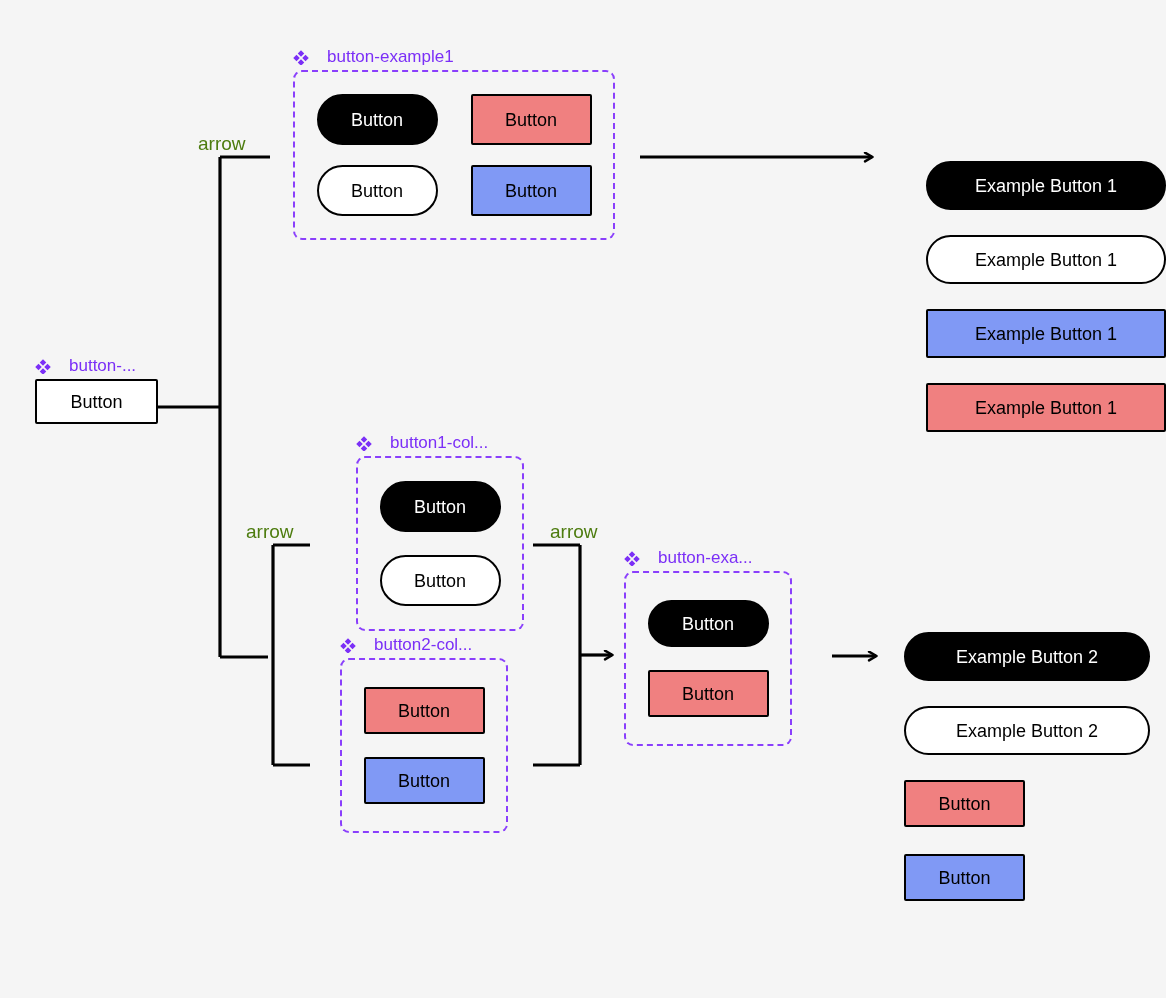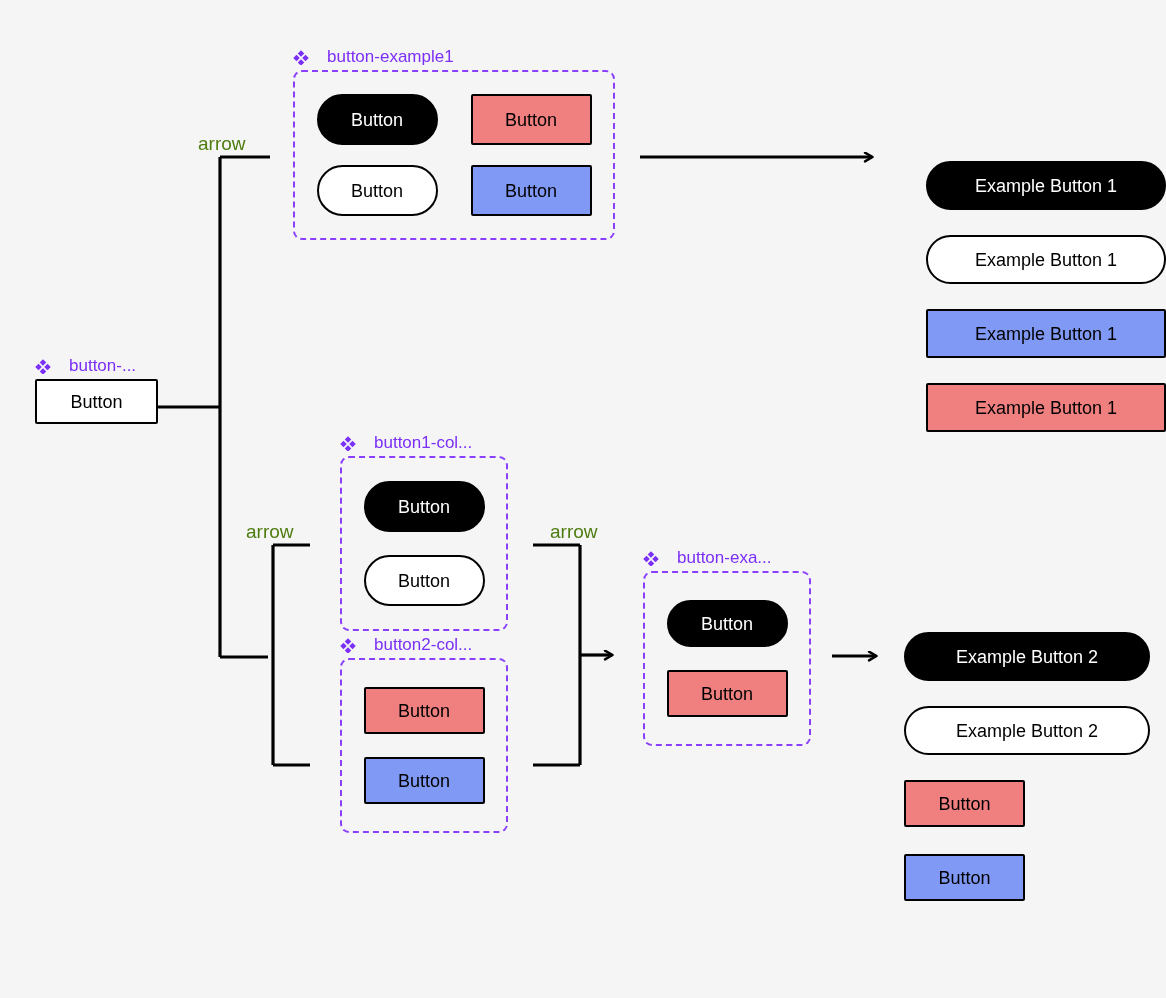--- a/index.html
+++ b/index.html
@@ -188,21 +188,21 @@
     <div class="group-box" style="width:322px; height:170px; padding:22px 24px;
          display:grid; grid-template-columns:121px 121px; grid-template-rows:51px 51px;
          gap:20px 33px; align-content:center; justify-content:center;">
       <div class="btn btn-dark">Button</div>
       <div class="btn btn-red">Button</div>
       <div class="btn btn-light">Button</div>
       <div class="btn btn-blue">Button</div>
     </div>
   </div>
 
-  <div class="group abs" style="left:340px; top:434px;">
+  <div class="group abs" style="left:356px; top:434px;">
     <div class="group-title">
       <span class="comp-icon">
         <svg width="16" height="16" viewBox="0 0 16 16">
           <rect x="8" y="1.2" width="4.6" height="4.6" transform="rotate(45 8 1.2)" fill="#7b2ff7"></rect>
           <rect x="8" y="10.2" width="4.6" height="4.6" transform="rotate(45 8 10.2)" fill="#7b2ff7"></rect>
           <rect x="3.5" y="5.7" width="4.6" height="4.6" transform="rotate(45 3.5 5.7)" fill="#7b2ff7"></rect>
           <rect x="12.5" y="5.7" width="4.6" height="4.6" transform="rotate(45 12.5 5.7)" fill="#7b2ff7"></rect>
         </svg>
       </span>
       <span class="group-title-text">button1-col...</span>
@@ -226,21 +226,21 @@
       </span>
       <span class="group-title-text">button2-col...</span>
     </div>
     <div class="group-box" style="width:168px; height:175px;
          flex-direction:column; align-items:center; justify-content:center; gap:23px;">
       <div class="btn btn-red" style="width:121px; height:47px;">Button</div>
       <div class="btn btn-blue" style="width:121px; height:47px;">Button</div>
     </div>
   </div>
 
-  <div class="group abs" style="left:643px; top:549px;">
+  <div class="group abs" style="left:624px; top:549px;">
     <div class="group-title">
       <span class="comp-icon">
         <svg width="16" height="16" viewBox="0 0 16 16">
           <rect x="8" y="1.2" width="4.6" height="4.6" transform="rotate(45 8 1.2)" fill="#7b2ff7"></rect>
           <rect x="8" y="10.2" width="4.6" height="4.6" transform="rotate(45 8 10.2)" fill="#7b2ff7"></rect>
           <rect x="3.5" y="5.7" width="4.6" height="4.6" transform="rotate(45 3.5 5.7)" fill="#7b2ff7"></rect>
           <rect x="12.5" y="5.7" width="4.6" height="4.6" transform="rotate(45 12.5 5.7)" fill="#7b2ff7"></rect>
         </svg>
       </span>
       <span class="group-title-text">button-exa...</span>

